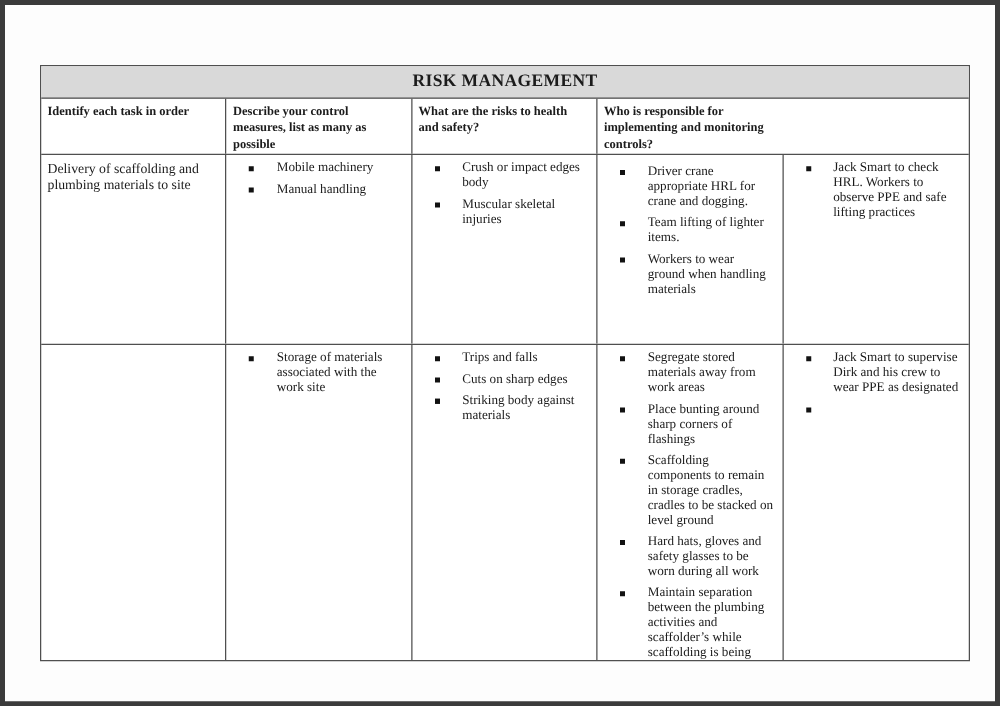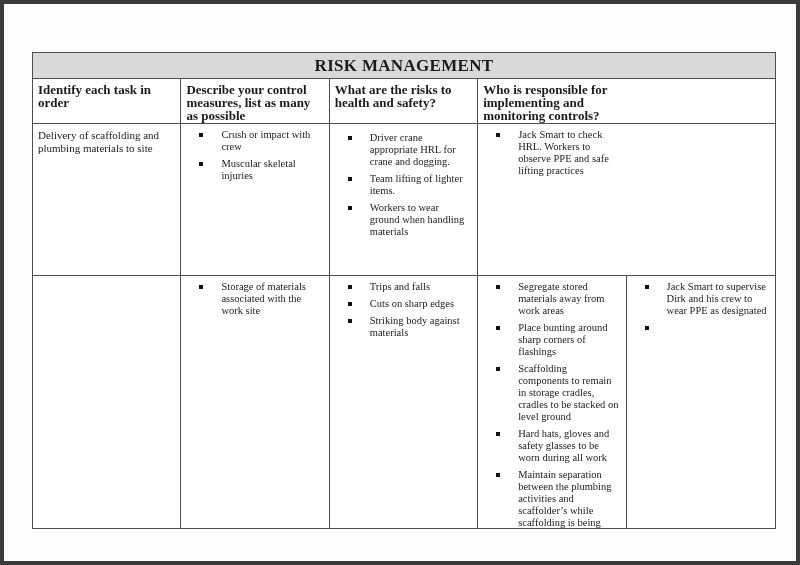--- a/index.html
+++ b/index.html
@@ -25,36 +25,36 @@
     box-sizing:border-box;
     border:1px solid var(--border);
     display:flex;flex-direction:column;
     background:#fff;
   }
   .title-row{
     height:25px;flex:none;
     background:var(--header-bg);
     border-bottom:1px solid var(--border);
     display:flex;align-items:center;justify-content:center;
-    font-weight:bold;font-size:17px;letter-spacing:.3px;
+    font-weight:bold;font-size:14px;letter-spacing:.3px;
   }
   .header-row{
     height:44px;flex:none;
     display:flex;
     border-bottom:1px solid var(--border);
   }
   .cell{
     width:20%;box-sizing:border-box;
     border-right:1px solid var(--border);
     padding:3px 6px 0 5px;
     overflow:hidden;
   }
   .cell:last-child{border-right:none;}
   .header-cell{
-    font-weight:bold;font-size:13px;line-height:13px;
+    font-weight:bold;font-size:10px;line-height:13px;
     padding-top:4px;
   }
   #rows{display:flex;flex-direction:column;flex:1;min-height:0;}
   .body-row{display:flex;overflow:hidden;}
   .body-row + .body-row{border-top:1px solid var(--border);}
   .body-row:first-child{height:151px;flex:none;}
   .body-row:last-child{flex:1;min-height:0;}
   .task{
     margin:2px 0 0 0;
     font-size:11px;line-height:12.5px;
@@ -88,21 +88,27 @@
       <div class="cell header-cell">Who is responsible for implementing and monitoring controls?</div>
     </div>
 
     <div id="rows">
         <div class="body-row">
           <div class="cell body-cell">
             <p class="task">Delivery of scaffolding and plumbing materials to site</p>
           </div>
           <div class="cell body-cell">
             <ul class="bullets">
-              <li><span class="bullet"></span><span class="btext">Crush or impact with crew</span></li>
+              <li><span class="bullet"></span><span class="btext">Mobile machinery</span></li>
+              <li><span class="bullet"></span><span class="btext">Manual handling</span></li>
+            </ul>
+          </div>
+          <div class="cell body-cell">
+            <ul class="bullets">
+              <li><span class="bullet"></span><span class="btext">Crush or impact edges body</span></li>
               <li><span class="bullet"></span><span class="btext">Muscular skeletal injuries</span></li>
             </ul>
           </div>
           <div class="cell body-cell">
             <ul class="bullets">
               <li><span class="bullet"></span></li>
               <li><span class="bullet"></span><span class="btext">Driver crane appropriate HRL for crane and dogging.</span></li>
               <li><span class="bullet"></span><span class="btext">Team lifting of lighter items.</span></li>
               <li><span class="bullet"></span><span class="btext">Workers to wear ground when handling materials</span></li>
             </ul>

